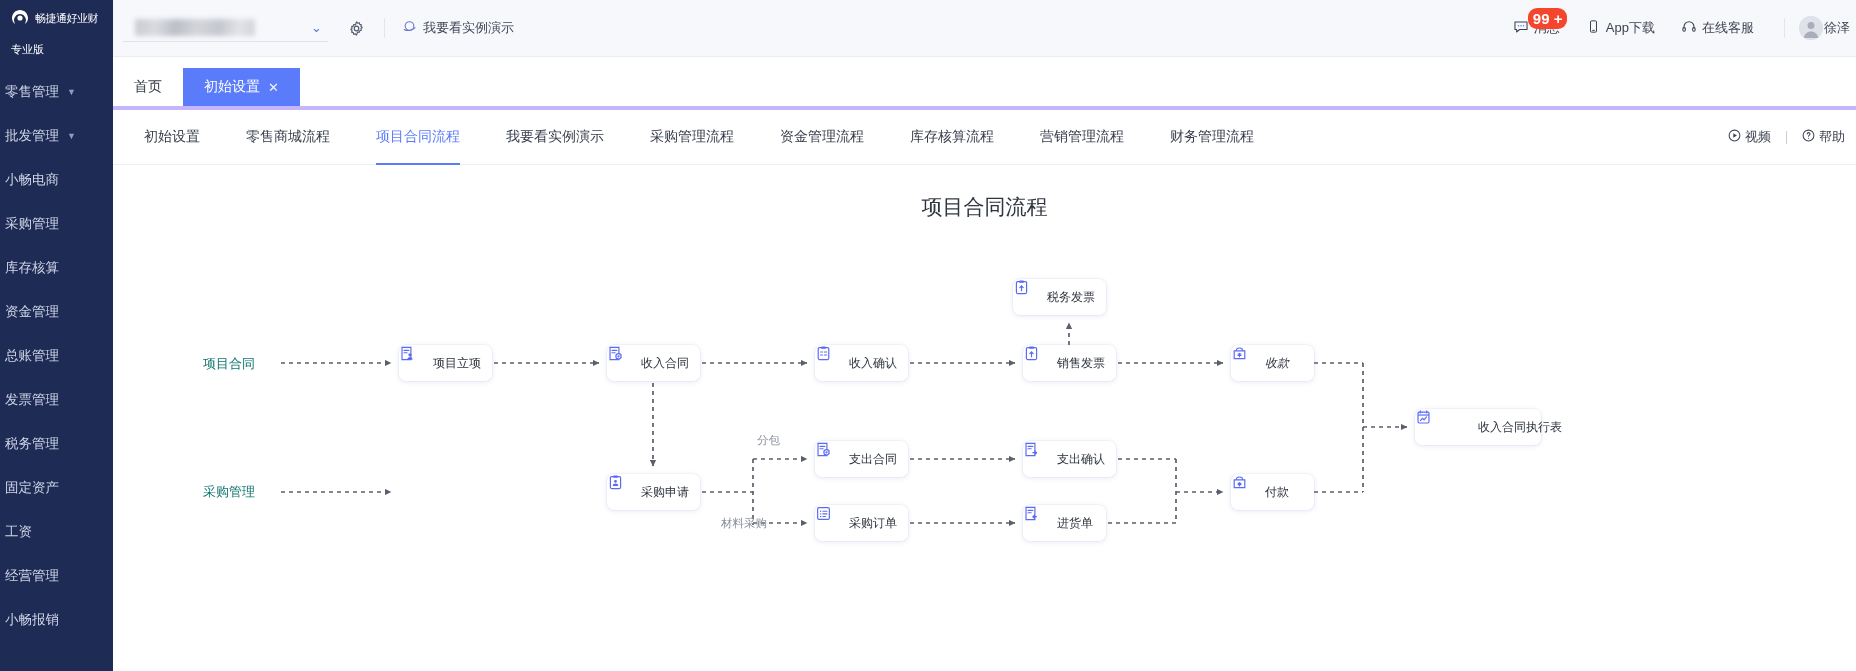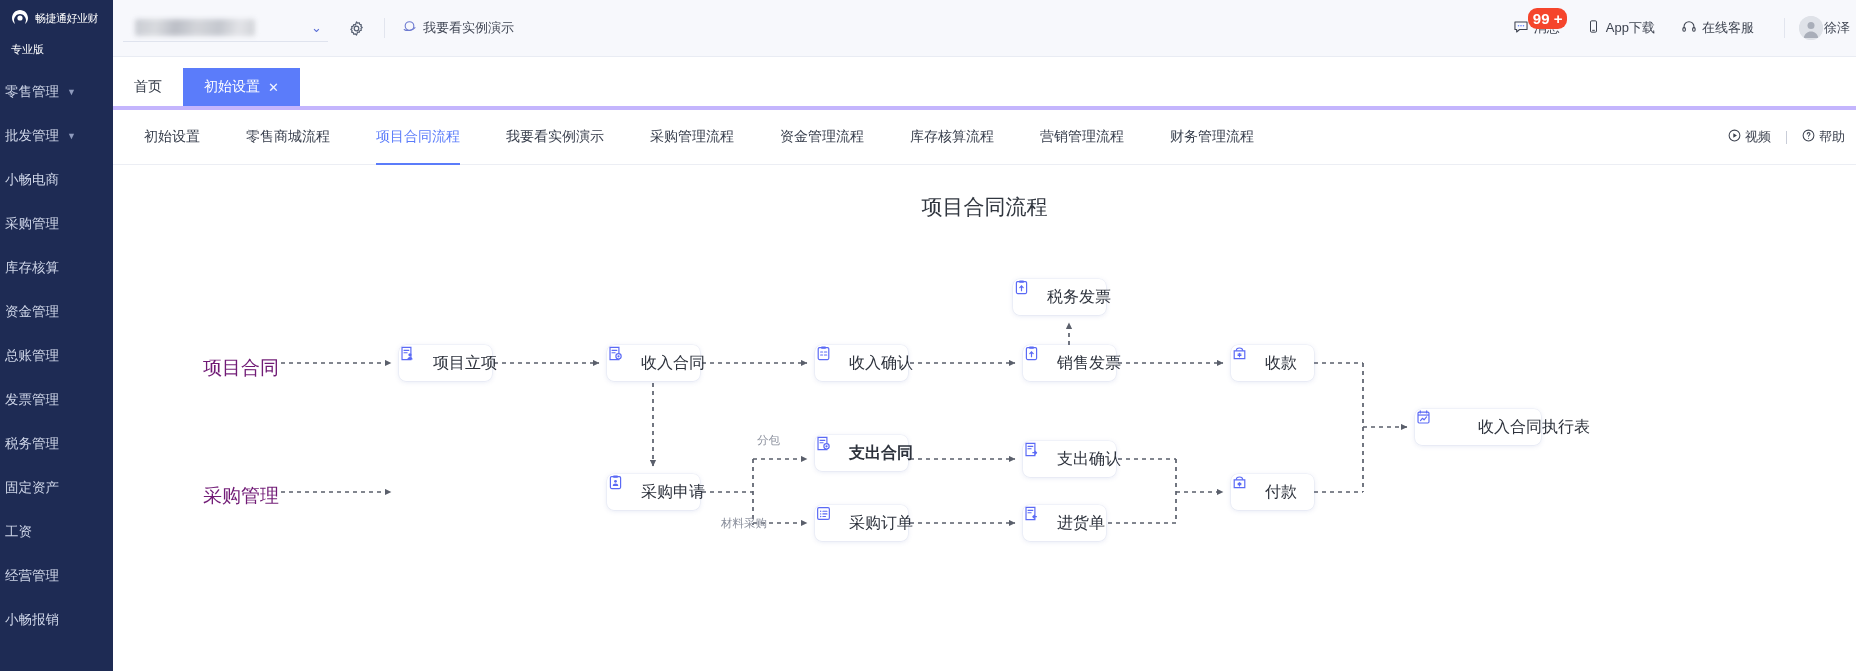--- a/index.html
+++ b/index.html
@@ -138,26 +138,26 @@
     font-size:21px; color:#30363f;
   }
   .flow { position:absolute; left:0; top:0; width:1743px; height:506px; }
   .flow svg { position:absolute; left:0; top:0; }
 
   .node {
     position:absolute; height:36px; background:#ffffff;
     border-radius:7px; display:flex; align-items:center; gap:7px;
     padding: 0 13px 0 10px; white-space:nowrap;
     box-shadow: 0 1px 5px rgba(90,105,180,.16), 0 0 0 .6px rgba(120,135,200,.10);
-    font-size:16px; color:#2d323c; cursor:pointer;
+    font-size:12px; color:#2d323c; cursor:pointer;
   }
   .node .ico { width:17px; height:17px; flex:0 0 17px; display:flex;
                align-items:center; justify-content:center; }
   .row-label {
-    position:absolute; font-size:19px; color:#701a75; white-space:nowrap;
+    position:absolute; font-size:13px; color:#0f766e; white-space:nowrap;
   }
   .edge-label {
     position:absolute; font-size:11.5px; color:#8a8f9c; white-space:nowrap;
   }
 </style>
 </head>
 <body>
 
 <div class="app">
 
@@ -467,21 +467,21 @@
         <span class="ico">
           <svg width="17" height="17" viewBox="0 0 18 18" fill="none" stroke="#5b6af5" stroke-width="1.25">
             <rect x="3.6" y="2.8" width="10.8" height="12.6" rx="1.3"></rect>
             <rect x="6.4" y="1.5" width="5.2" height="2.5" rx=".8" fill="#5b6af5" stroke="none"></rect>
             <path d="M9 12.4V7.2M9 7.2l-1.8 1.9M9 7.2l1.8 1.9" stroke-linecap="round"></path>
           </svg>
         </span>
         <span>销售发票</span>
       </div>
 
-      <div class="node" style="left:1118px; top:180px; width:83px;">
+      <div class="node" style="left:1118px; top:180px; width:83px;font-style:italic;">
         <span class="ico">
           <svg width="17" height="17" viewBox="0 0 18 18" fill="none" stroke="#5b6af5" stroke-width="1.25">
             <path d="M3.4 6.2h11.2v8.2H3.4z"></path>
             <path d="M5.6 6.2c0-1.8 1.5-3 3.4-3s3.4 1.2 3.4 3"></path>
             <path d="M9 8.8v3.6M7.4 9.6h3.2M7.4 11.1h3.2" stroke-linecap="round"></path>
           </svg>
         </span>
         <span>收款</span>
       </div>
 
@@ -503,21 +503,21 @@
           <svg width="17" height="17" viewBox="0 0 18 18" fill="none" stroke="#5b6af5" stroke-width="1.25">
             <rect x="3.6" y="2.8" width="10.8" height="12.6" rx="1.3"></rect>
             <rect x="6.4" y="1.5" width="5.2" height="2.5" rx=".8" fill="#5b6af5" stroke="none"></rect>
             <circle cx="9" cy="7.8" r="1.5" fill="#5b6af5" stroke="none"></circle>
             <path d="M6.1 12.6c0-1.6 1.3-2.5 2.9-2.5s2.9.9 2.9 2.5z" fill="#5b6af5" stroke="none"></path>
           </svg>
         </span>
         <span>采购申请</span>
       </div>
 
-      <div class="node" style="left:702px; top:270px; width:93px;font-weight:bold;">
+      <div class="node" style="left:702px; top:276px; width:93px;">
         <span class="ico">
           <svg width="17" height="17" viewBox="0 0 18 18" fill="none" stroke="#5b6af5" stroke-width="1.25">
             <path d="M3.2 2.6h9.4v12.8H3.2z"></path>
             <line x1="5.3" y1="5.6" x2="10.4" y2="5.6" stroke-linecap="round"></line>
             <line x1="5.3" y1="8.2" x2="8.6" y2="8.2" stroke-linecap="round"></line>
             <circle cx="12.2" cy="12" r="2.8" fill="#fff"></circle>
             <circle cx="12.2" cy="12" r="1.2" fill="#5b6af5" stroke="none"></circle>
           </svg>
         </span>
         <span>支出合同</span>

